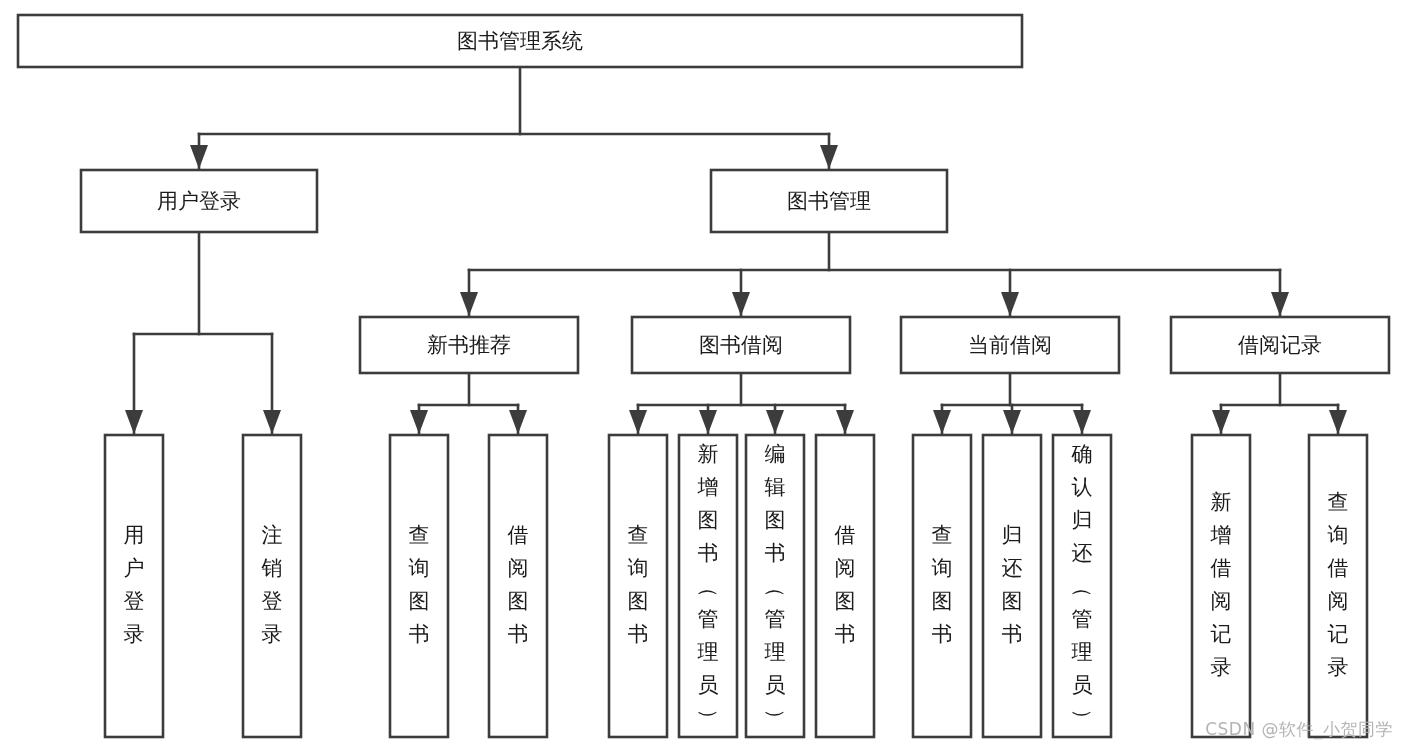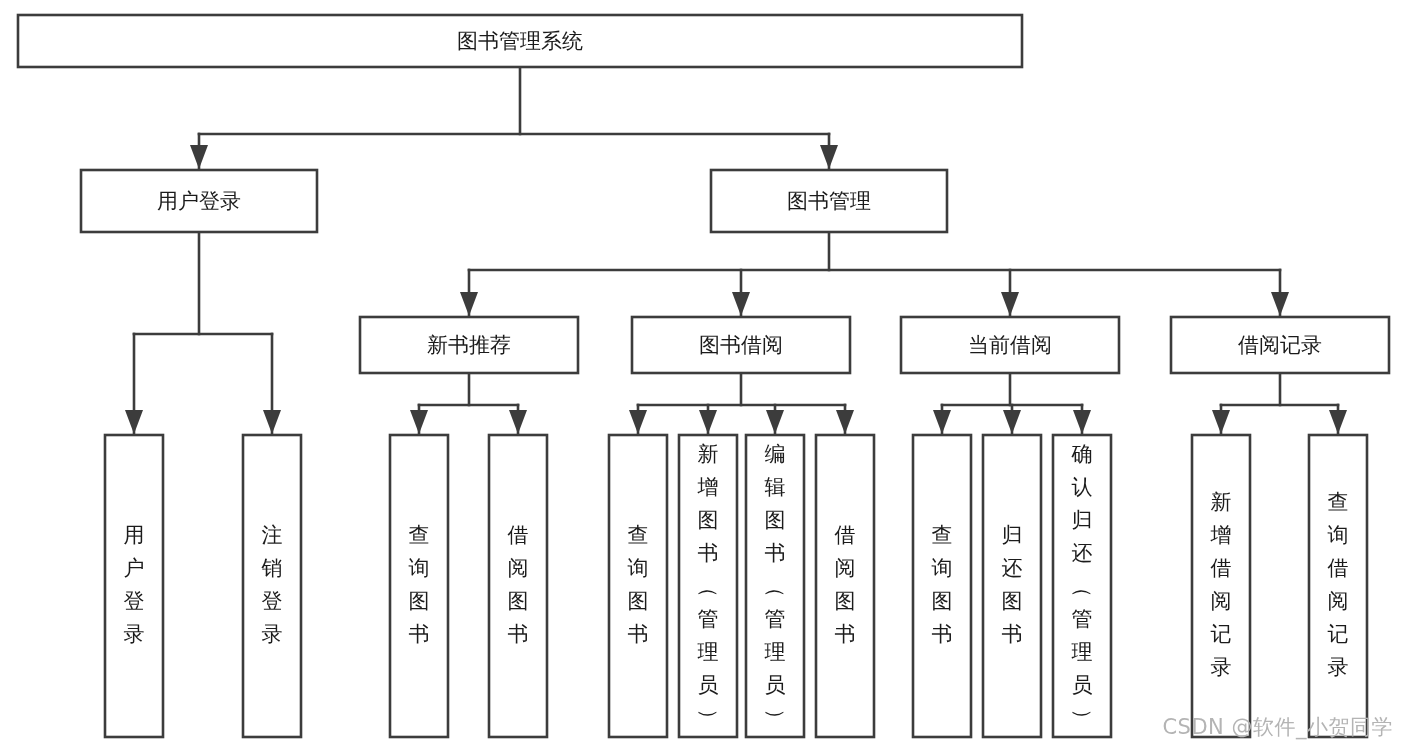--- a/index.html
+++ b/index.html
@@ -54,21 +54,21 @@
     fill: #1b1b1b;
     font-family: "DejaVu Sans", "Liberation Sans", sans-serif;
     font-size: 21px;
     text-anchor: middle;
   }
   .watermark {
     position: absolute;
     right: 12px;
     bottom: 6px;
     font-family: "DejaVu Sans", "Liberation Sans", sans-serif;
-    font-size: 21px;
+    font-size: 17px;
     color: #b4b4b4;
     letter-spacing: 0.5px;
     white-space: nowrap;
     user-select: none;
   }
 </style>
 </head>
 <body>
 
 <div id="diagram-root">

